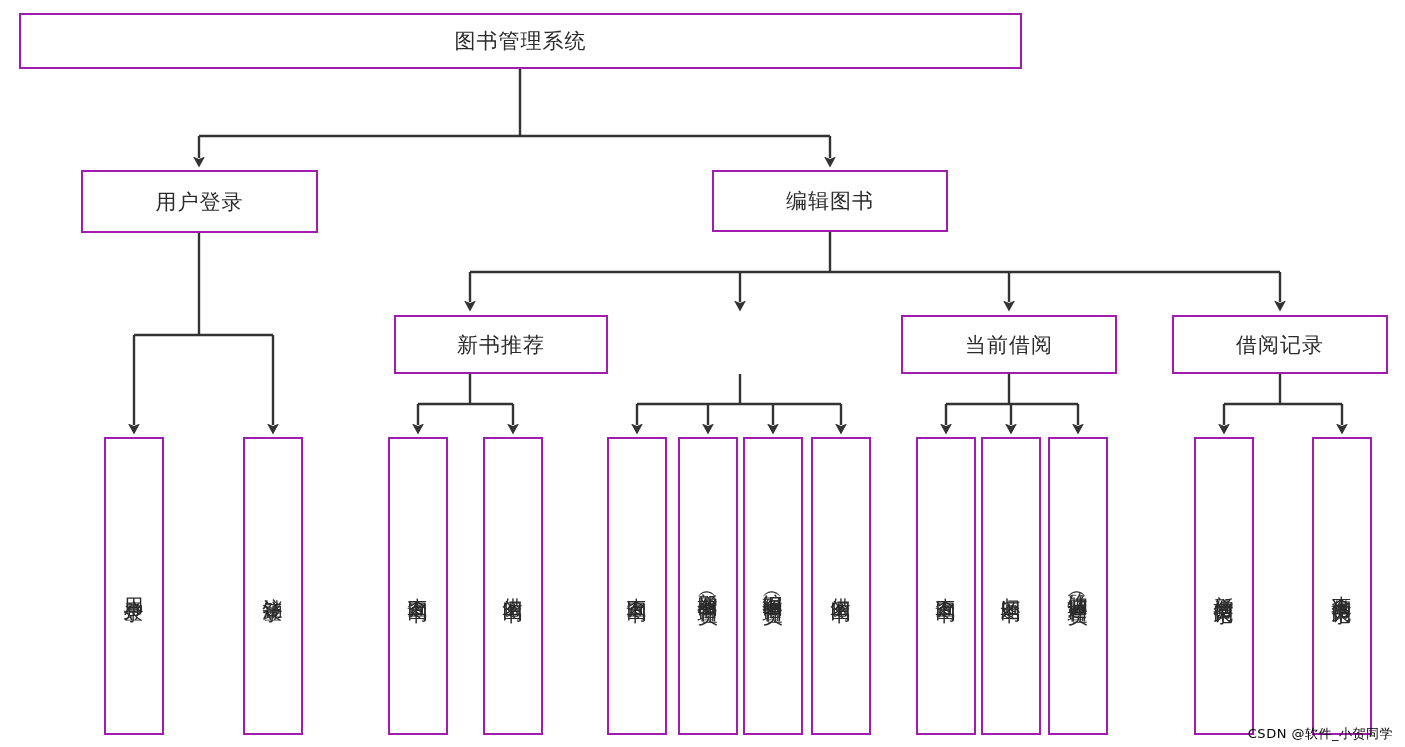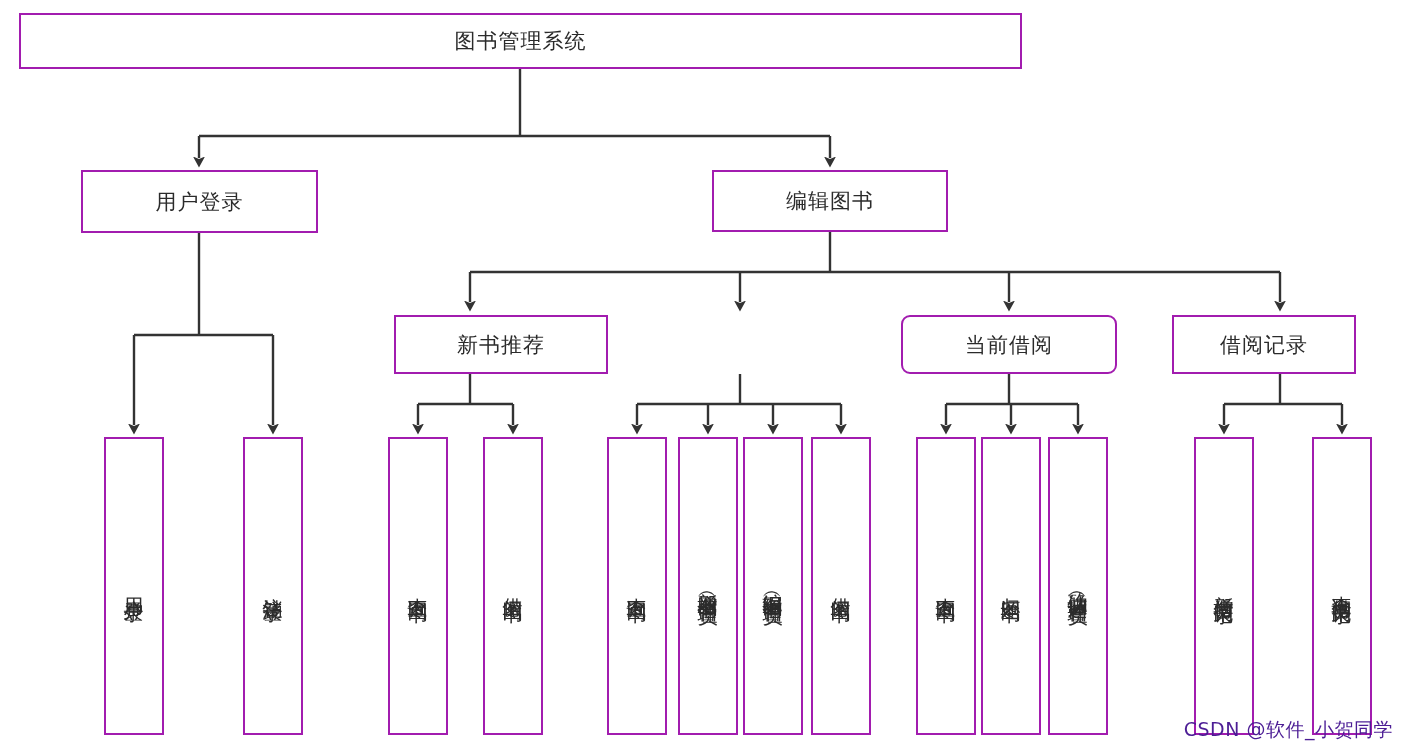--- a/index.html
+++ b/index.html
@@ -55,22 +55,22 @@
     white-space: nowrap;
   }
   .node.vert .label {
     writing-mode: vertical-rl;
     text-orientation: upright;
   }
   #watermark {
     position: absolute;
     right: 12px;
     bottom: 4px;
-    font-size: 19px;
-    color: #4c1d95;
+    font-size: 13px;
+    color: #000000;
     z-index: 6;
     white-space: nowrap;
     letter-spacing: 0.5px;
   }
 </style>
 </head>
 <body>
 
 <div id="diagram-root">
 
@@ -131,24 +131,24 @@
   <div class="node horiz" style="left:81px; top:170px; width:237px; height:63px;">
     <span class="label">用户登录</span>
   </div>
   <div class="node horiz" style="left:712px; top:170px; width:236px; height:62px;">
     <span class="label">编辑图书</span>
   </div>
 
   <div class="node horiz" style="left:363px; top:315px; width:214px; height:59px;margin-left:31px;">
     <span class="label">新书推荐</span>
   </div>
-  <div class="node horiz" style="left:901px; top:315px; width:216px; height:59px;border-radius:9px;">
+  <div class="node horiz" style="left:901px; top:315px; width:216px; height:59px;">
     <span class="label">当前借阅</span>
   </div>
-  <div class="node horiz" style="left:1172px; top:315px; width:184px; height:59px;">
+  <div class="node horiz" style="left:1172px; top:315px; width:216px; height:59px;">
     <span class="label">借阅记录</span>
   </div>
 
   <div class="node vert" style="left:104px; top:437px; width:60px; height:298px;">
     <span class="label">用户登录</span>
   </div>
   <div class="node vert" style="left:243px; top:437px; width:60px; height:298px;">
     <span class="label">注销登录</span>
   </div>
 

